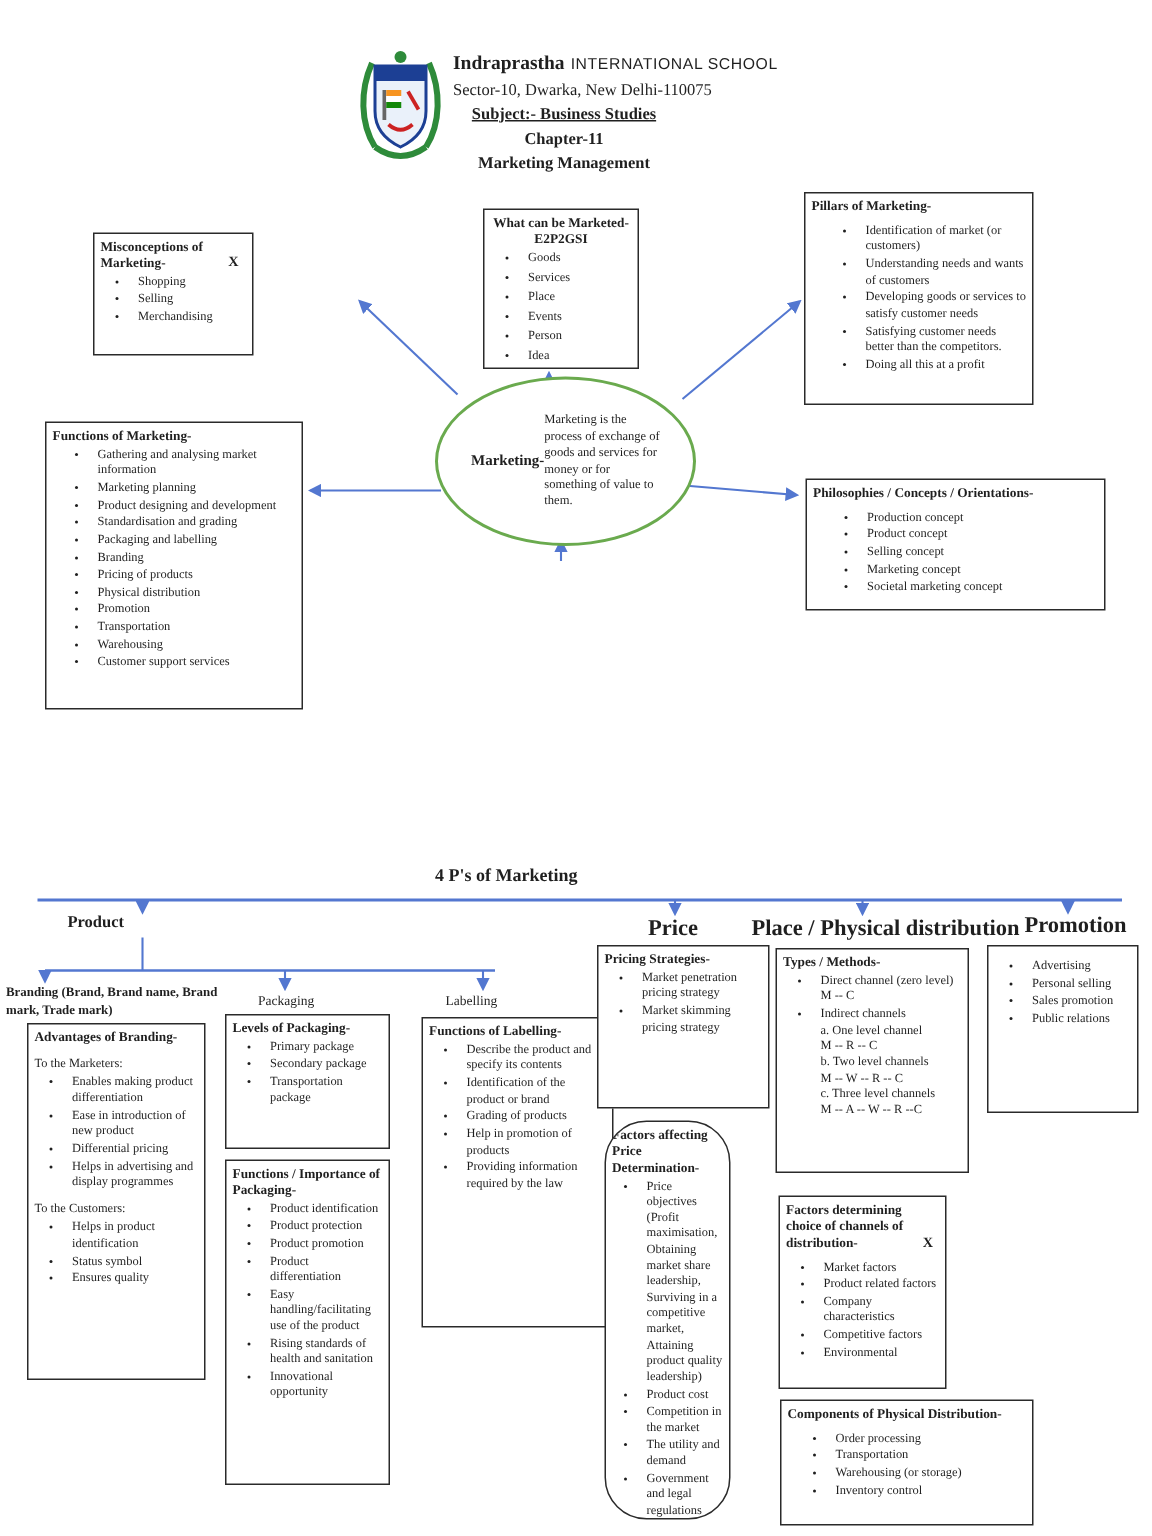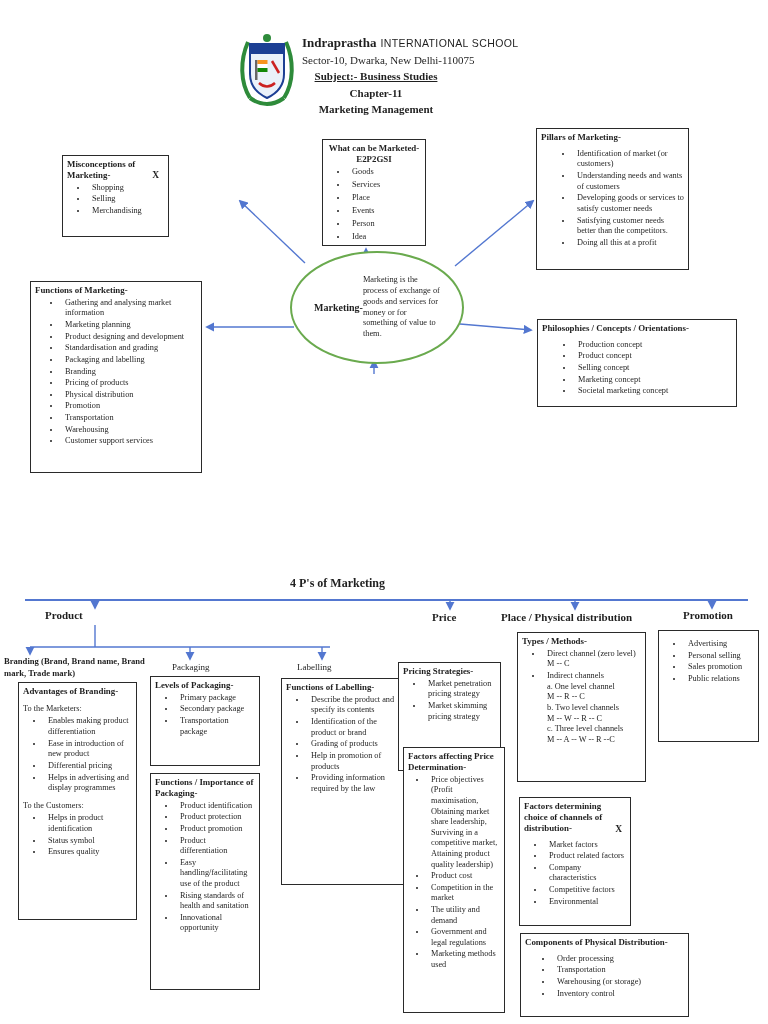--- a/index.html
+++ b/index.html
@@ -33,21 +33,21 @@
   .ellipse { position:absolute; left:290px; top:251px; width:174px; height:113px;
              border:2px solid var(--ellipse-green,#6aaa4e); border-radius:50%;
              background:#fff; display:flex; flex-direction:row; align-items:center;
              justify-content:center; padding:8px 22px; }
   .ellipse-title { font-weight:bold; font-size:10px; text-align:center; }
   .ellipse-def { font-size:8.4px; line-height:1.3; width:122px; }
 
   
   .lbl { position:absolute; white-space:nowrap; }
   .tree-title { left:290px; top:576px; width:200px; text-align:left; font-weight:bold; font-size:12px; }
-  .branch { font-weight:bold; font-size:11px; }
+  .branch { font-weight:bold; font-size:15px; }
   .sub-label { font-size:9px; }
   .branding-lbl { left:4px; top:656px; width:142px; font-weight:bold; font-size:8.6px; line-height:1.35; white-space:normal; }
 
   svg.connectors { position:absolute; left:0; top:0; pointer-events:none; }
   .conn { stroke:var(--accent-blue,#5377d0); fill:none; }
   .arrowhead { fill:var(--accent-blue,#5377d0); }
 </style>
 </head>
 <body>
 
@@ -228,29 +228,29 @@
     <div class="box-title">Functions of Labelling-</div>
     <ul>
         <li>Describe the product and specify its contents</li>
         <li>Identification of the product or brand</li>
         <li>Grading of products</li>
         <li>Help in promotion of products</li>
         <li>Providing information required by the law</li>
       </ul>
   </div>
 
-  <div class="box" style="left:398px;top:630px;width:103px;height:109px;margin-top:32px;">
+  <div class="box" style="left:398px;top:630px;width:115px;height:109px;">
     <div class="box-title">Pricing Strategies-</div>
     <ul>
         <li>Market penetration pricing strategy</li>
         <li>Market skimming pricing strategy</li>
       </ul>
   </div>
 
-  <div class="box" style="left:403px;top:747px;width:102px;height:266px;">
+  <div class="box" style="left:403px;top:747px;width:84px;height:266px;border-radius:28px;">
     <div class="box-title">Factors affecting Price Determination-</div>
     <ul style="padding-left:19px;">
         <li>Price objectives (Profit maximisation, Obtaining market share leadership, Surviving in a competitive market, Attaining product quality leadership)</li>
         <li>Product cost</li>
         <li>Competition in the market</li>
         <li>The utility and demand</li>
         <li>Government and legal regulations</li>
         <li>Marketing methods used</li>
       </ul>
   </div>

